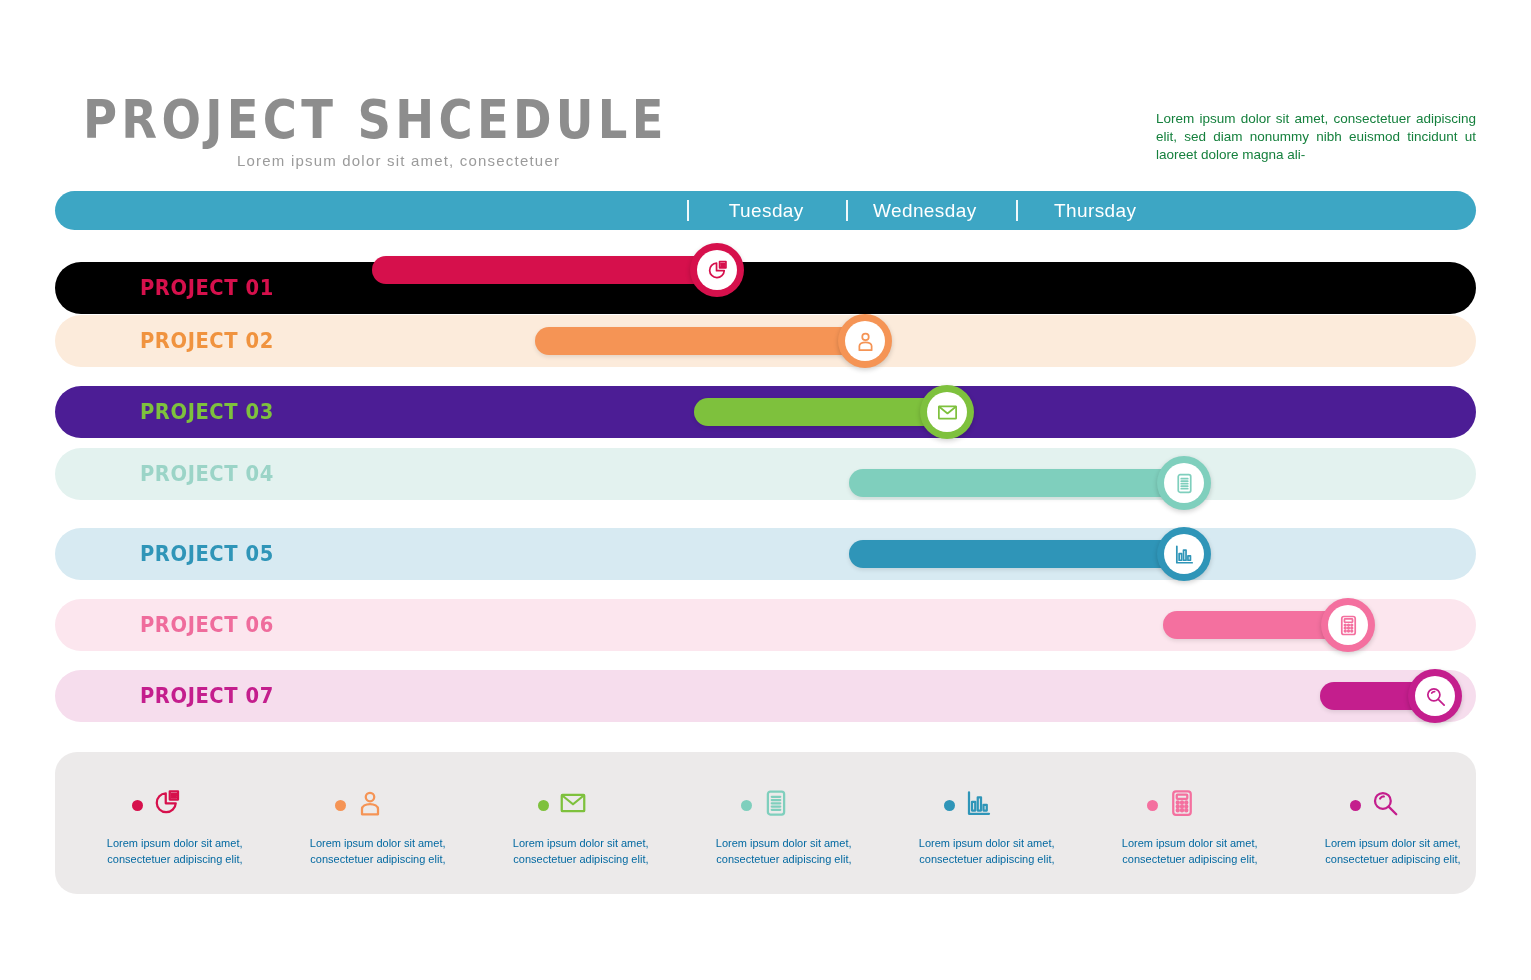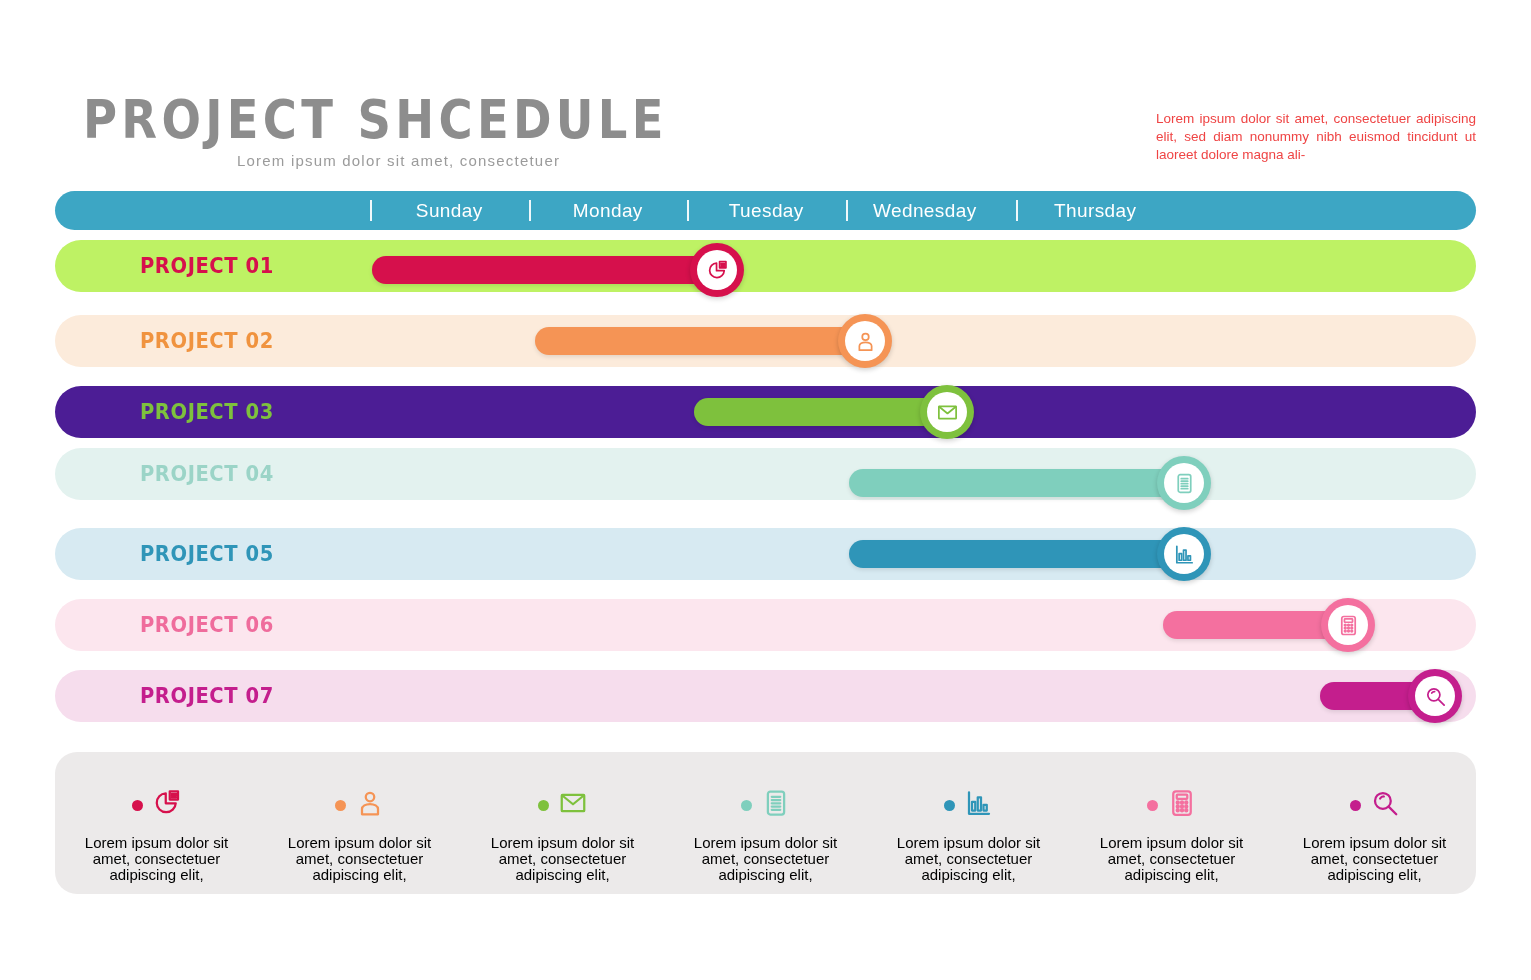--- a/index.html
+++ b/index.html
@@ -25,21 +25,21 @@
   }
   .subtitle {
     position: absolute; left: 237px; top: 152px;
     font-size: 15px; color: #9b9b9b; letter-spacing: 1.2px;
     white-space: nowrap;
   }
   .header-note {
     position: absolute; right: 55px; top: 110px;
     width: 320px;
     font-size: 13.5px; line-height: 18px;
-    color: #ef4444; text-align: justify;
+    color: #15803d; text-align: justify;
   }
 
   
   .day-bar {
     position: absolute; left: 55px; top: 191px;
     width: 1421px; height: 39px;
     background: #3da6c4;
     border-radius: 20px;
   }
   .day-cell {
@@ -98,41 +98,35 @@
   }
   .legend-item {
     flex: 1 1 0; position: relative;
     padding-top: 34px;
     display: flex; flex-direction: column; align-items: center;
   }
   .legend-head { display: flex; align-items: center; gap: 9px; height: 38px; }
   .legend-dot { width: 11px; height: 11px; border-radius: 50%; flex: 0 0 auto; }
   .legend-text {
     margin-top: 11px; width: 172px;
-    font-size: 15px; line-height: 16px; color: #000000; text-align: center;
+    font-size: 11px; line-height: 16px; color: #0369a1; text-align: right;
   }
 </style>
 </head>
 <body>
 
 <div class="page">
 
   <div class="header">
     <div class="title">PROJECT  SHCEDULE</div>
     <div class="subtitle">Lorem  ipsum  dolor  sit  amet,  consectetuer</div>
     <div class="header-note">Lorem ipsum dolor sit amet, consectetuer adipiscing elit, sed diam nonummy nibh euismod tincidunt ut laoreet dolore magna ali-</div>
   </div>
 
   <div class="day-bar" id="dayBar">
-      <div class="day-cell" style="left: 315px; width: 158.5px;">
-        <span>Sunday</span>
-      </div>
-      <div class="day-cell" style="left: 473.5px; width: 158.5px;">
-        <span>Monday</span>
-      </div>
       <div class="day-cell" style="left: 632px; width: 158.5px;">
         <span>Tuesday</span>
       </div>
       <div class="day-cell" style="left: 790.5px; width: 158.5px;">
         <span>Wednesday</span>
       </div>
       <div class="day-cell" style="left: 949px; width: 158.5px; margin-left: 12px;">
         <span>Thursday</span>
       </div>
     </div>
@@ -141,21 +135,21 @@
     <div class="bands" id="bands">
         <div class="band" style="left: 315px; width: 158.5px; background: linear-gradient(90deg, rgba(255, 255, 255, 0.62), rgba(255, 255, 255, 0.18) 35%, rgba(255, 255, 255, 0.62));"></div>
         <div class="band" style="left: 473.5px; width: 158.5px; background: linear-gradient(90deg, rgba(255, 255, 255, 0.9), rgba(255, 255, 255, 0.55) 45%, rgba(255, 255, 255, 0.9));"></div>
         <div class="band" style="left: 632px; width: 158.5px; background: linear-gradient(90deg, rgba(255, 255, 255, 0.62), rgba(255, 255, 255, 0.18) 35%, rgba(255, 255, 255, 0.62));"></div>
         <div class="band" style="left: 790.5px; width: 158.5px; background: linear-gradient(90deg, rgba(255, 255, 255, 0.9), rgba(255, 255, 255, 0.55) 45%, rgba(255, 255, 255, 0.9));"></div>
         <div class="band" style="left: 949px; width: 158.5px; background: linear-gradient(90deg, rgba(255, 255, 255, 0.62), rgba(255, 255, 255, 0.18) 35%, rgba(255, 255, 255, 0.62));"></div>
         <div class="band" style="left: 1107.5px; width: 158.5px; background: linear-gradient(90deg, rgba(255, 255, 255, 0.9), rgba(255, 255, 255, 0.55) 45%, rgba(255, 255, 255, 0.9));"></div>
         <div class="band" style="left: 1266px; width: 155px; background: linear-gradient(90deg, rgba(255, 255, 255, 0.62), rgba(255, 255, 255, 0.18) 35%, rgba(255, 255, 255, 0.62));"></div>
       </div>
     <div id="rows">
-        <div class="row" style="top: 0; background: #bef264;">
+        <div class="row" style="top: 22px; background: #000000;">
           <div class="row-label" style="color: rgb(214, 16, 76);">PROJECT 01</div>
         </div>
         <div class="bar" style="left: 317px; width: 360px; top: 16px; background: rgb(214, 16, 76);"></div>
         <div class="bar-knob" style="left: 635px; top: 3px; background: rgb(214, 16, 76);">
           <div class="disc">
             <svg width="23" height="23" viewBox="0 0 24 24" fill="none" stroke="#d6104c" stroke-width="1.8" stroke-linecap="round" stroke-linejoin="round">
               <path d="M11 4.2a7.6 7.6 0 1 0 8 8h-8z"></path>
               <path d="M14.2 2.6h6.6v6.6h-6.6z"></path>
                 <path d="M15.6 4.6h3.8M15.6 6.1h3.8M15.6 7.6h3.8"></path>
             </svg>

